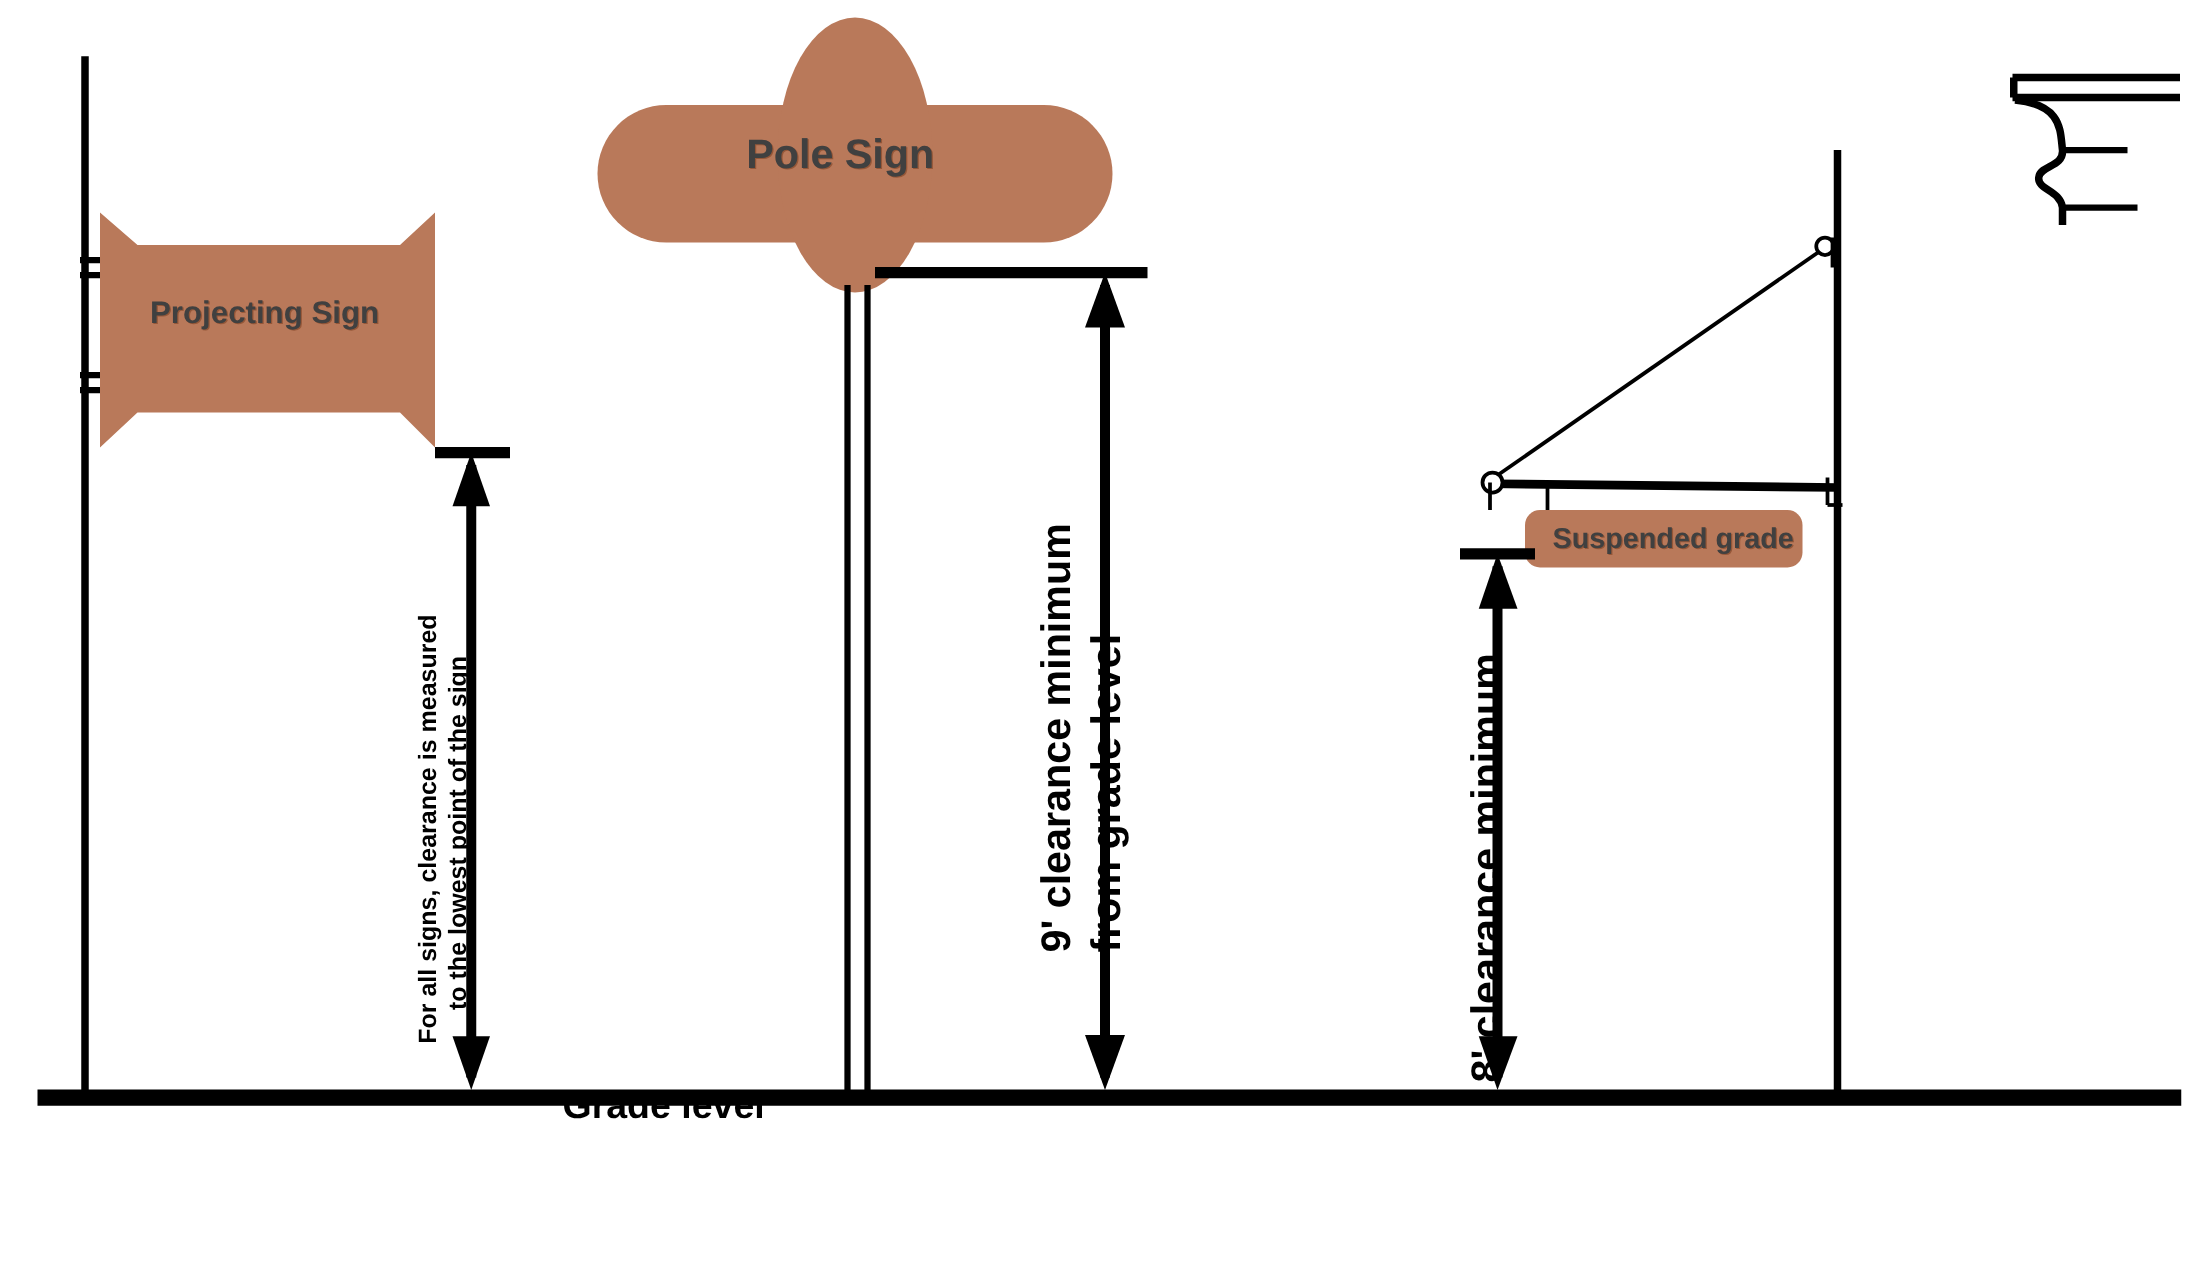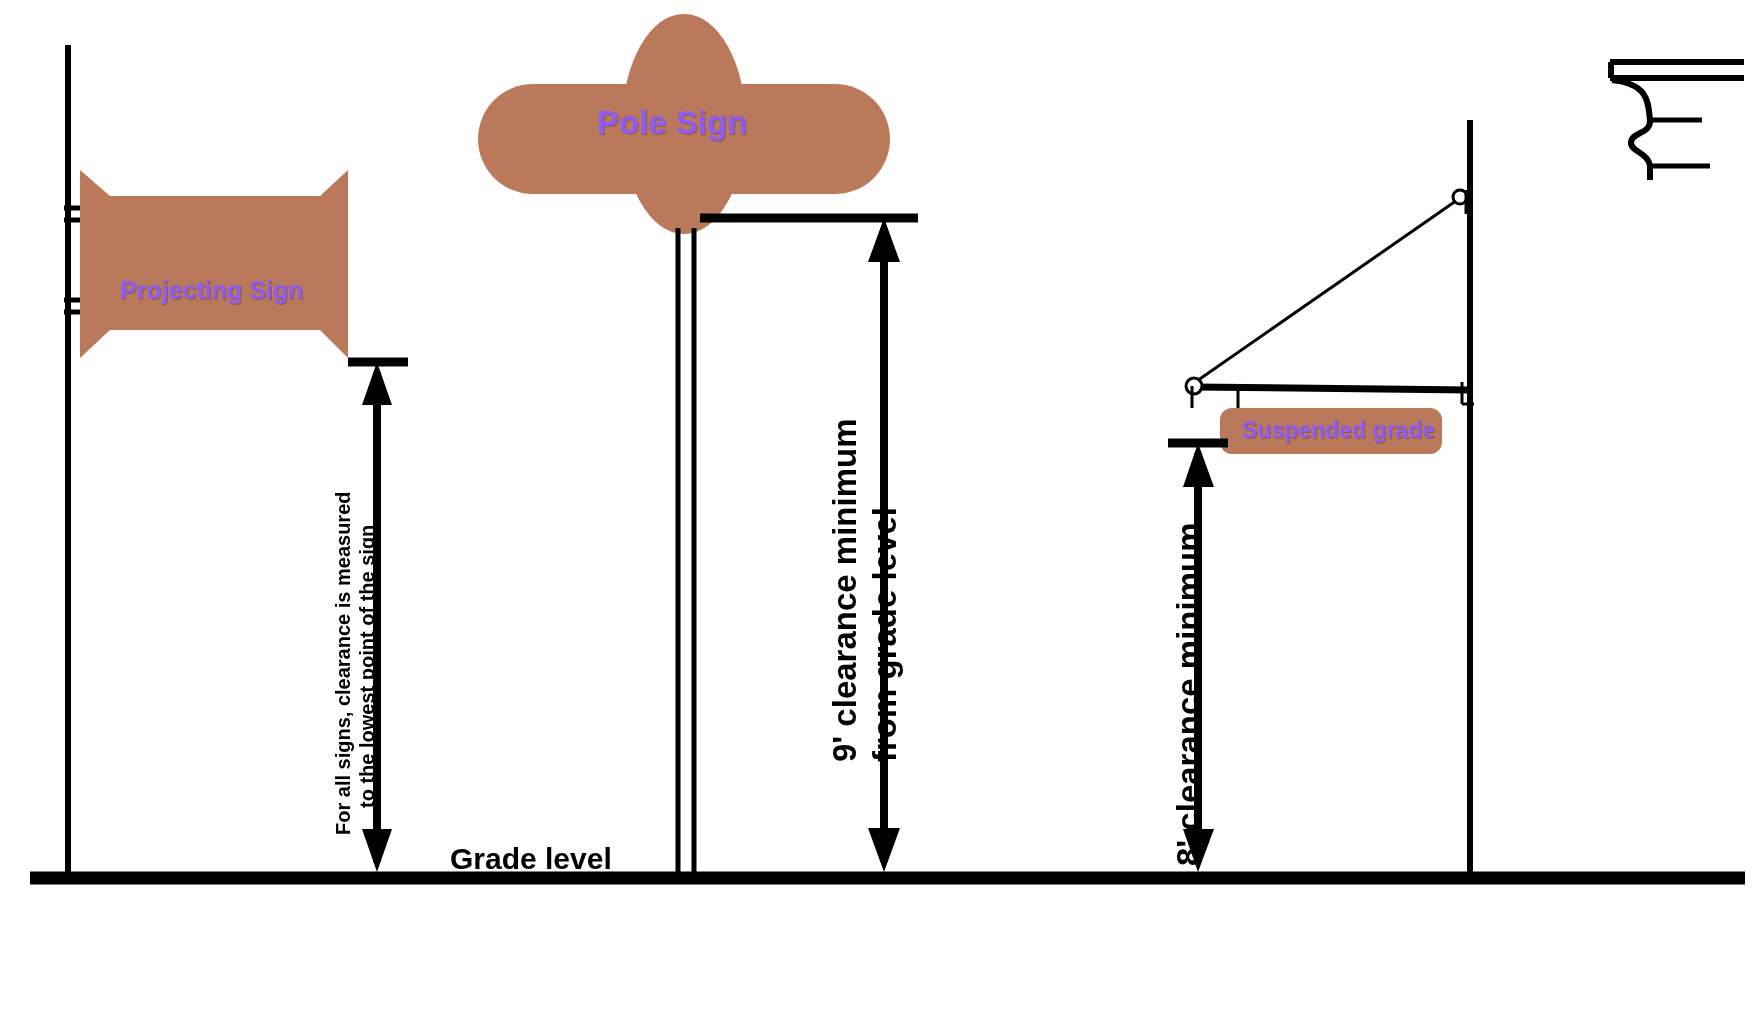--- a/index.html
+++ b/index.html
@@ -1,20 +1,20 @@
 <!DOCTYPE html>
 <html><head>
 <meta charset="utf-8">
 <style>
   html,body{margin:0;padding:0;background:#ffffff;}
   #stage{position:relative;width:1761px;height:1014px;background:#ffffff;
          font-family:"Liberation Sans","DejaVu Sans",sans-serif;overflow:hidden;}
   #stage svg{position:absolute;left:0;top:0;width:1761px;height:1014px;}
 
-  .lbl{position:absolute;color:#8b5cf6;font-weight:bold;white-space:nowrap;
+  .lbl{position:absolute;color:#404040;font-weight:bold;white-space:nowrap;
        text-shadow:1px 1px 0 rgba(120,60,30,.55);}
   .vtext{position:absolute;color:#000000;font-weight:bold;white-space:nowrap;
          transform-origin:0 0;}
   .htext{position:absolute;color:#000000;font-weight:bold;white-space:nowrap;}
 </style>
 </head>
 <body>
 
 <div id="stage">
 
@@ -76,27 +76,27 @@
     <line x1="1238" y1="390" x2="1238" y2="412" stroke="#000" stroke-width="3"></line>
 
     <rect x="1220" y="408" width="222" height="46" rx="12" ry="12" fill="#b9795a"></rect>
 
     <line x1="1168" y1="443" x2="1228" y2="443" stroke="#000" stroke-width="9"></line>
     <line x1="1198" y1="453" x2="1198" y2="862" stroke="#000" stroke-width="8"></line>
     <polygon fill="#000" points="1198,443 1183,487 1214,487"></polygon>
     <polygon fill="#000" points="1198,872 1183,829 1214,829"></polygon>
   </svg>
 
-  <div class="lbl" style="left:120px;top:236px;font-size:25px;margin-top:40px;">Projecting Sign</div>
+  <div class="lbl" style="left:120px;top:236px;font-size:25px;">Projecting Sign</div>
 
   <div class="lbl" style="left:597px;top:104px;font-size:33px;">Pole Sign</div>
 
   <div class="lbl" style="left:1242px;top:417px;font-size:23px;">Suspended grade</div>
 
-  <div class="htext" style="left:450px;top:842px;font-size:30px;">Grade level</div>
+  <div class="htext" style="left:450px;top:868px;font-size:30px;">Grade level</div>
 
   <div class="vtext" style="left:332px;top:835px;font-size:20px;transform:rotate(-90deg);">For all signs, clearance is measured</div>
   <div class="vtext" style="left:356px;top:808px;font-size:20px;transform:rotate(-90deg);">to the lowest point of the sign</div>
 
   <div class="vtext" style="left:826px;top:762px;font-size:33px;transform:rotate(-90deg);">9' clearance minimum</div>
   <div class="vtext" style="left:866px;top:762px;font-size:33px;transform:rotate(-90deg);">from grade level</div>
 
   <div class="vtext" style="left:1170px;top:866px;font-size:33px;transform:rotate(-90deg);">8' clearance minimum</div>
 
 </div>

